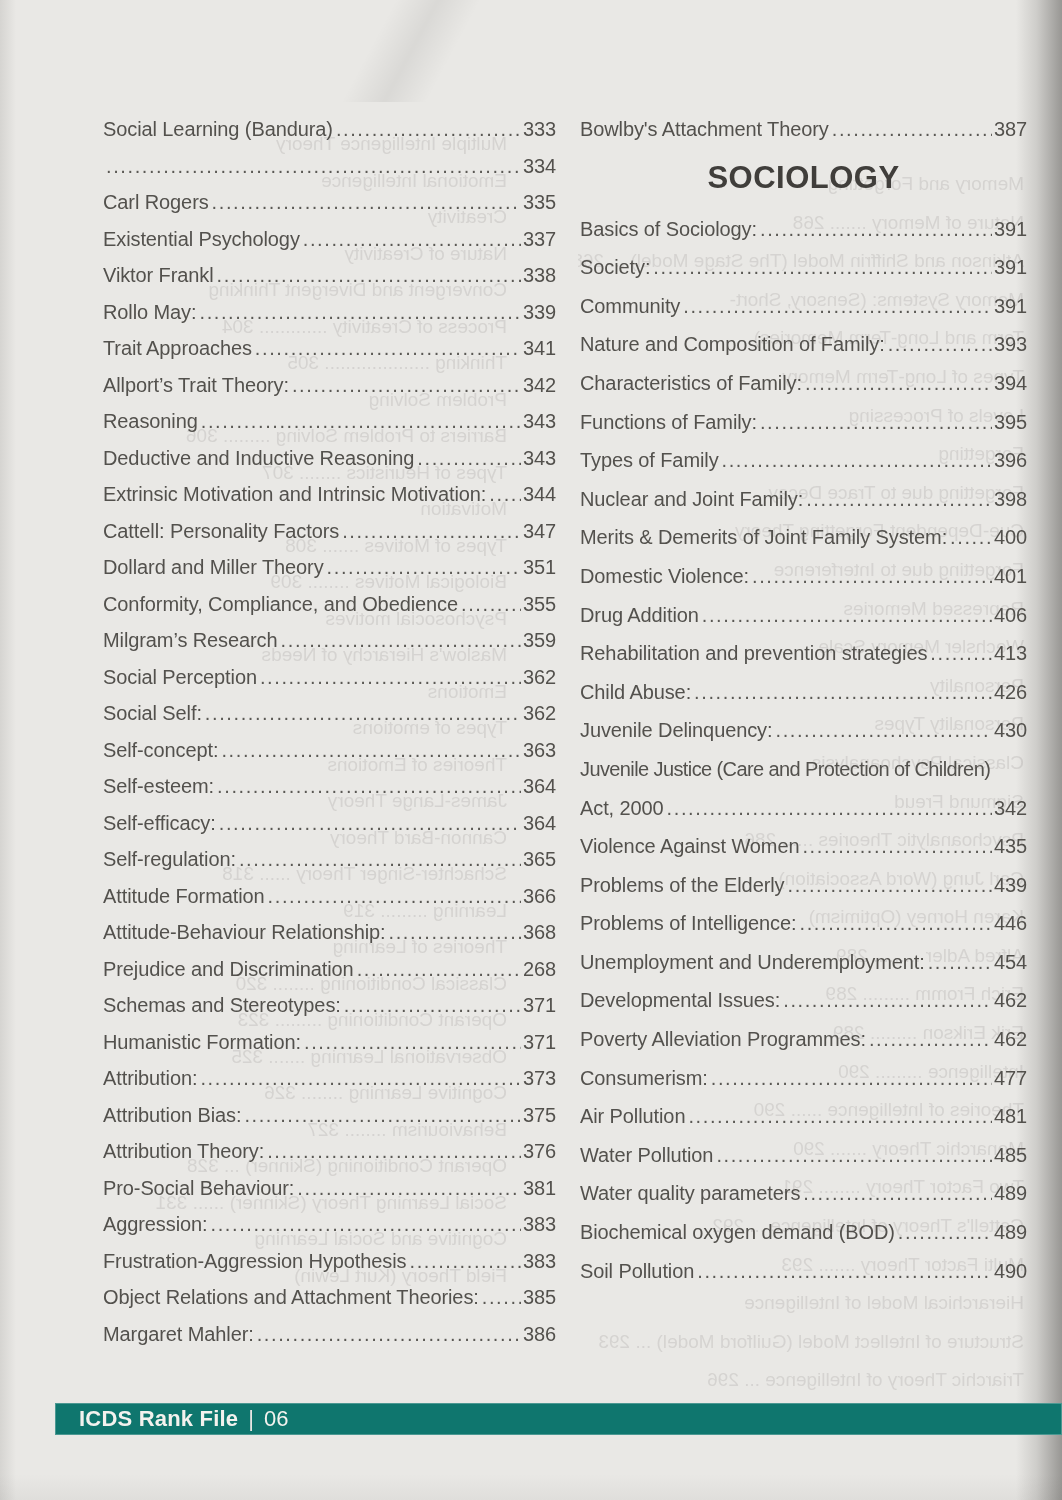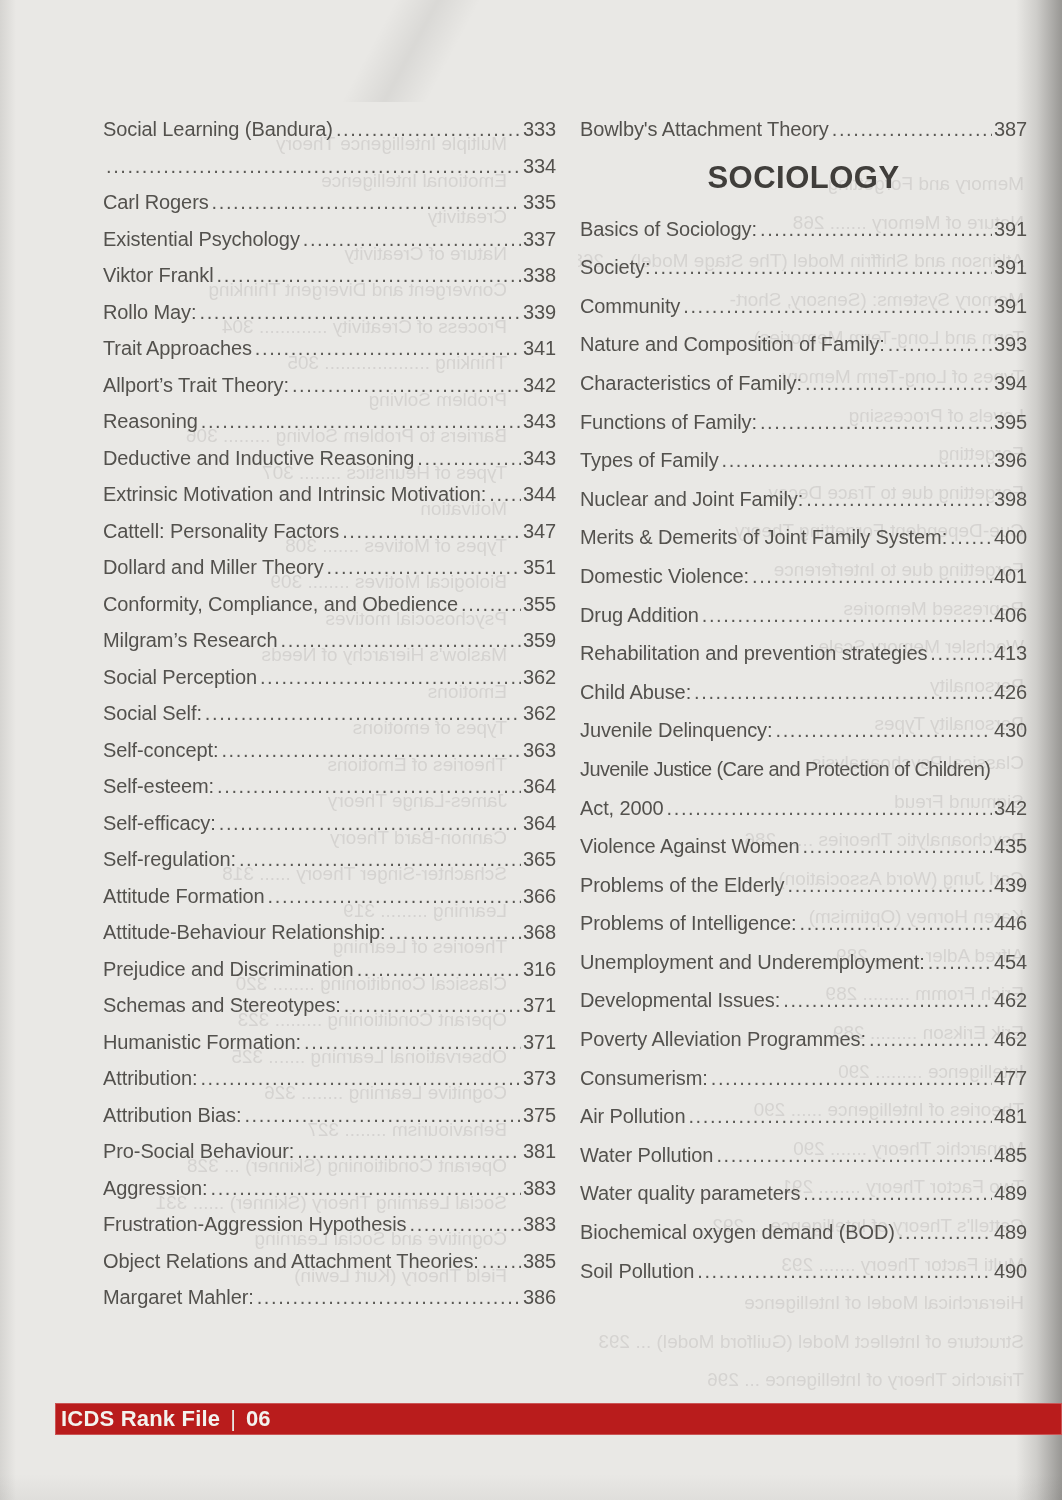--- a/index.html
+++ b/index.html
@@ -77,30 +77,30 @@
     height:61px;line-height:58px;
     text-align:center;
     font-size:31px;font-weight:700;letter-spacing:0.5px;
     color:#403e3b;
     position:relative;z-index:2;
   }
 
   
   .footer-bar{
     position:absolute;left:55px;top:1403px;width:1007px;height:32px;
-    background:#b91c1c;
+    background:#0f766e;
     display:flex;align-items:center;
-    padding-left:6px;box-sizing:border-box;
+    padding-left:24px;box-sizing:border-box;
     font-size:22px;color:#f3f2ee;
     z-index:3;
     box-shadow:0 0 0 1px rgba(255,255,255,0.25) inset;
   }
   .footer-bar .label{font-weight:600;letter-spacing:0.2px;}
   .footer-bar .sep{margin:0 10px;font-weight:400;color:#e8e7e3;}
-  .footer-bar .num{font-weight:700;}
+  .footer-bar .num{font-weight:400;}
 </style>
 </head>
 <body>
 
 <div class="scan">
 
   <div class="ghost-col ghost-col-left">
 
       <div class="ghost-line">Multiple Intelligence Theory</div>
 
@@ -368,21 +368,21 @@
 
       <div class="row">
         <span class="t">Attitude-Behaviour Relationship:</span>
         <span class="dots"></span>
         <span class="p">368</span>
       </div>
 
       <div class="row">
         <span class="t">Prejudice and Discrimination</span>
         <span class="dots"></span>
-        <span class="p">316</span>
+        <span class="p">268</span>
       </div>
 
       <div class="row">
         <span class="t">Schemas and Stereotypes:</span>
         <span class="dots"></span>
         <span class="p">371</span>
       </div>
 
       <div class="row">
         <span class="t">Humanistic Formation:</span>
@@ -395,20 +395,25 @@
         <span class="dots"></span>
         <span class="p">373</span>
       </div>
 
       <div class="row">
         <span class="t">Attribution Bias:</span>
         <span class="dots"></span>
         <span class="p">375</span>
       </div>
 
+      <div class="row">
+        <span class="t">Attribution Theory:</span>
+        <span class="dots"></span>
+        <span class="p">376</span>
+      </div>
 
       <div class="row">
         <span class="t">Pro-Social Behaviour:</span>
         <span class="dots"></span>
         <span class="p">381</span>
       </div>
 
       <div class="row">
         <span class="t">Aggression:</span>
         <span class="dots"></span>

